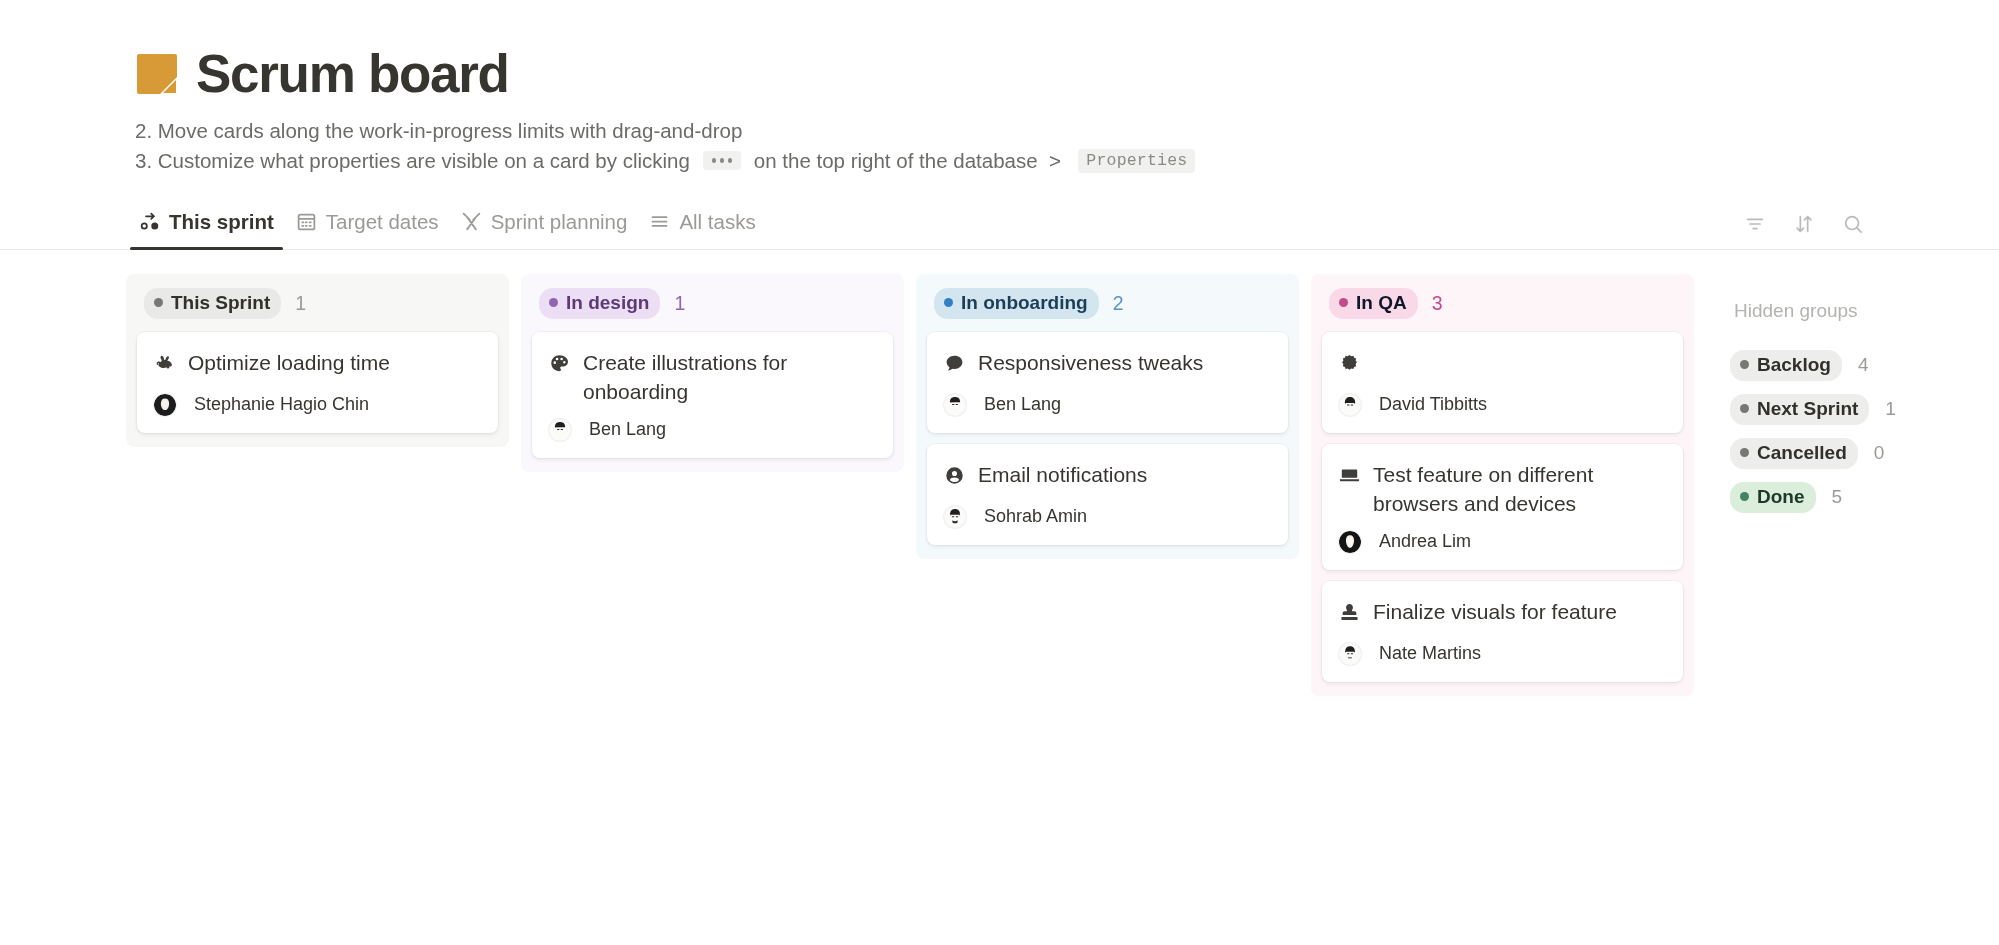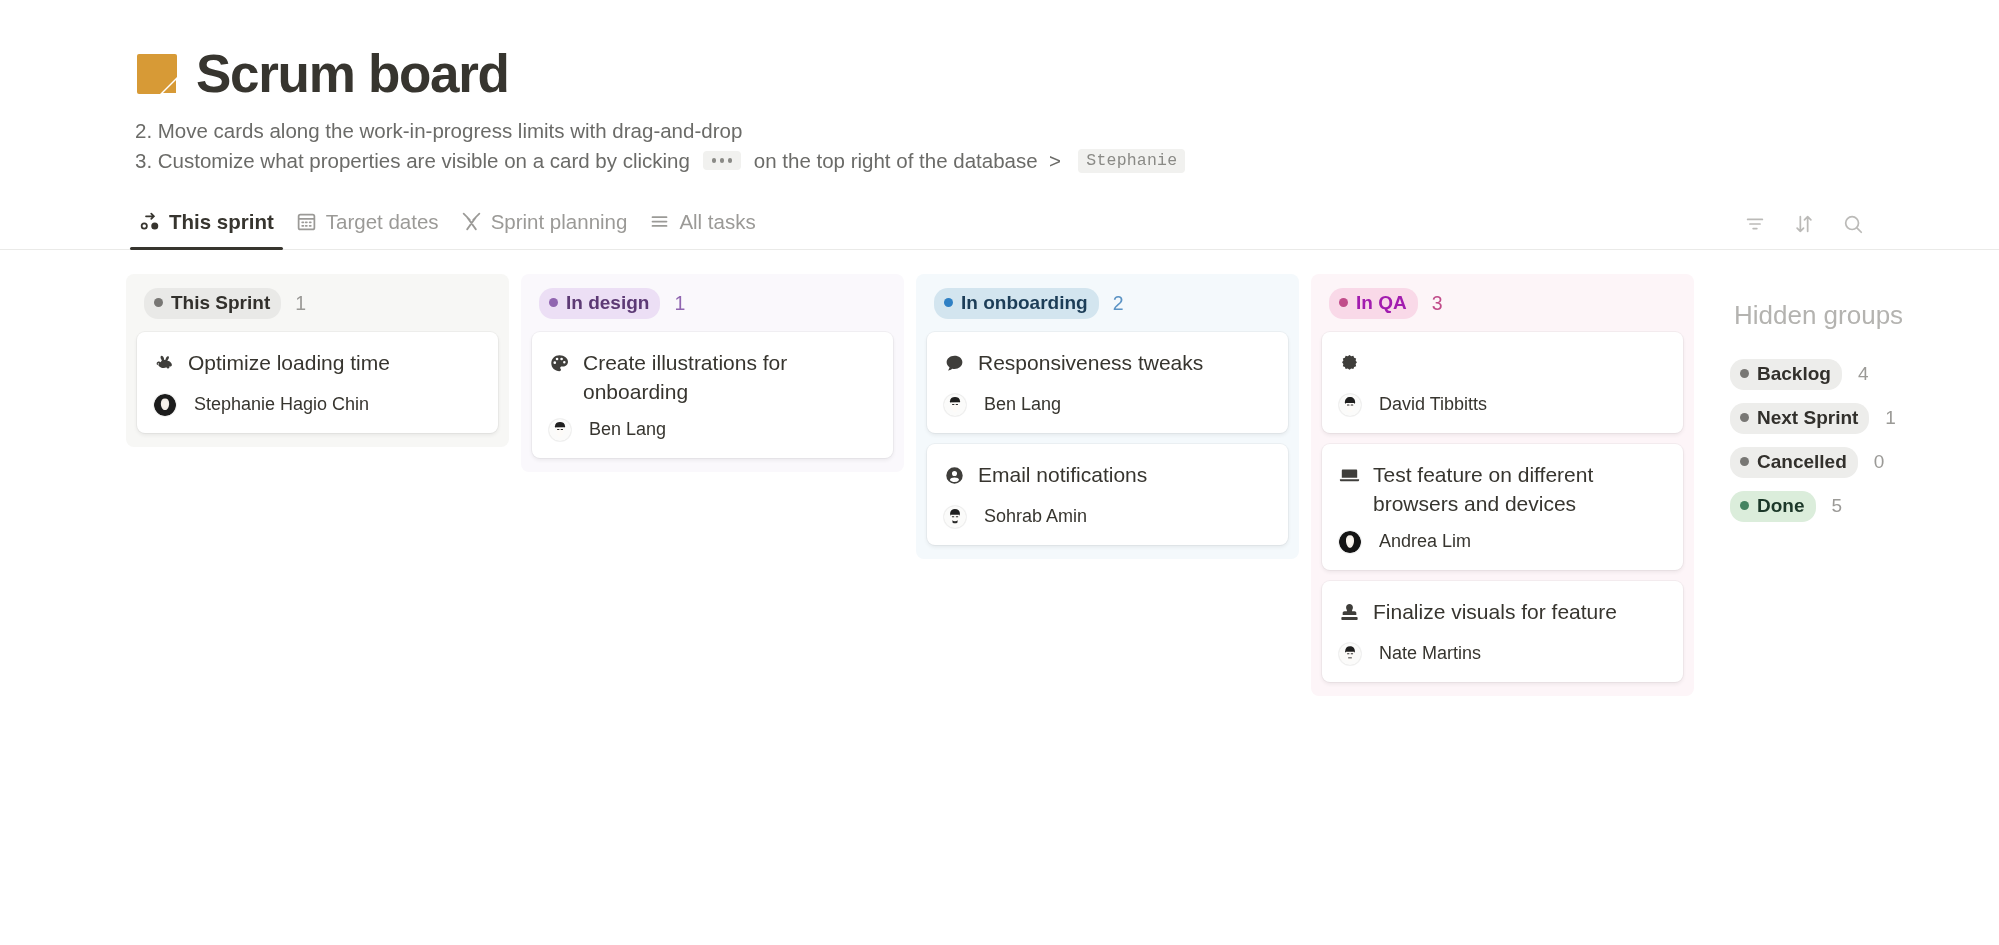--- a/index.html
+++ b/index.html
@@ -193,21 +193,21 @@
 
   
   .hidden-groups {
     padding: 26px 0 0 24px;
     width: 260px;
     flex: 0 0 auto;
     display: flex;
     flex-direction: column;
     gap: 14px;
   }
-  .hg-title { font-size: 26px; color: #b4b3b0; padding-left: 4px; }
+  .hg-title { font-size: 19px; color: #b4b3b0; padding-left: 4px; }
   .hg-row { display: flex; align-items: center; gap: 16px; }
   .hg-count { font-size: 19px; color: #9b9a97; }
 </style>
 </head>
 <body>
 
 <div class="page">
 
   <div class="header">
     <div class="title-row">
@@ -220,21 +220,21 @@
     </div>
 
     <div class="desc">
       <div class="desc-line">
         <span>2. Move cards along the work-in-progress limits with drag-and-drop</span>
       </div>
       <div class="desc-line">
         <span>3. Customize what properties are visible on a card by clicking </span>
         <span class="dots-chip"><i></i><i></i><i></i></span>
         <span> on the top right of the database  &gt;  </span>
-        <span class="code-chip">Stephanie</span>
+        <span class="code-chip">Properties</span>
       </div>
     </div>
   </div>
 
   <div class="tabbar">
     <div class="tabs">
 
       <div class="tab active">
         <span>
           <svg width="21" height="21" viewBox="0 0 24 24" fill="none" stroke="#37352f" stroke-width="2" stroke-linecap="round">
@@ -388,21 +388,21 @@
                   <path d="M7.4 9.5h9.2c0 5-1.8 10.5-4.6 10.5S7.4 14.5 7.4 9.5z" fill="#fdfbf8"></path>
                   <path d="M9.1 11.6h1.6M13.4 11.6H15" stroke="#2b2b2b" stroke-width="1.1" stroke-linecap="round"></path>
                   <path d="M9 15.6c1.6 1.4 4.4 1.4 6 0l-.4 2.6c-1.6 1-3.6 1-5.2 0z" fill="#2b2b2b"></path>
                 </svg></span>
               <span class="assignee-name">Sohrab Amin</span>
             </div>
           </div>
         </div>
         <div class="column" style="background: rgb(253, 245, 248);">
           <div class="col-head">
-            <span class="pill" style="background:#f9d9e8;color:#a21caf">
+            <span class="pill" style="background:#f9d9e8;color:#0f172a">
               <span class="dot" style="background:#c14c8a"></span>
               <span>In QA</span>
             </span>
             <span class="col-count" style="color:#c14c8a">3</span>
           </div>
           <div class="card">
             <div class="card-title">
               <span class="card-icon"><svg width="21" height="21" viewBox="0 0 24 24" fill="#3f3e3b">
                   <path d="M12 2.2l2 1.5 2.4-.6.9 2.3 2.3.9-.6 2.4 1.5 2-1.5 2 .6 2.4-2.3.9-.9 2.3-2.4-.6-2 1.5-2-1.5-2.4.6-.9-2.3-2.3-.9.6-2.4-1.5-2 1.5-2-.6-2.4 2.3-.9.9-2.3 2.4.6z"></path>
                 </svg></span>

